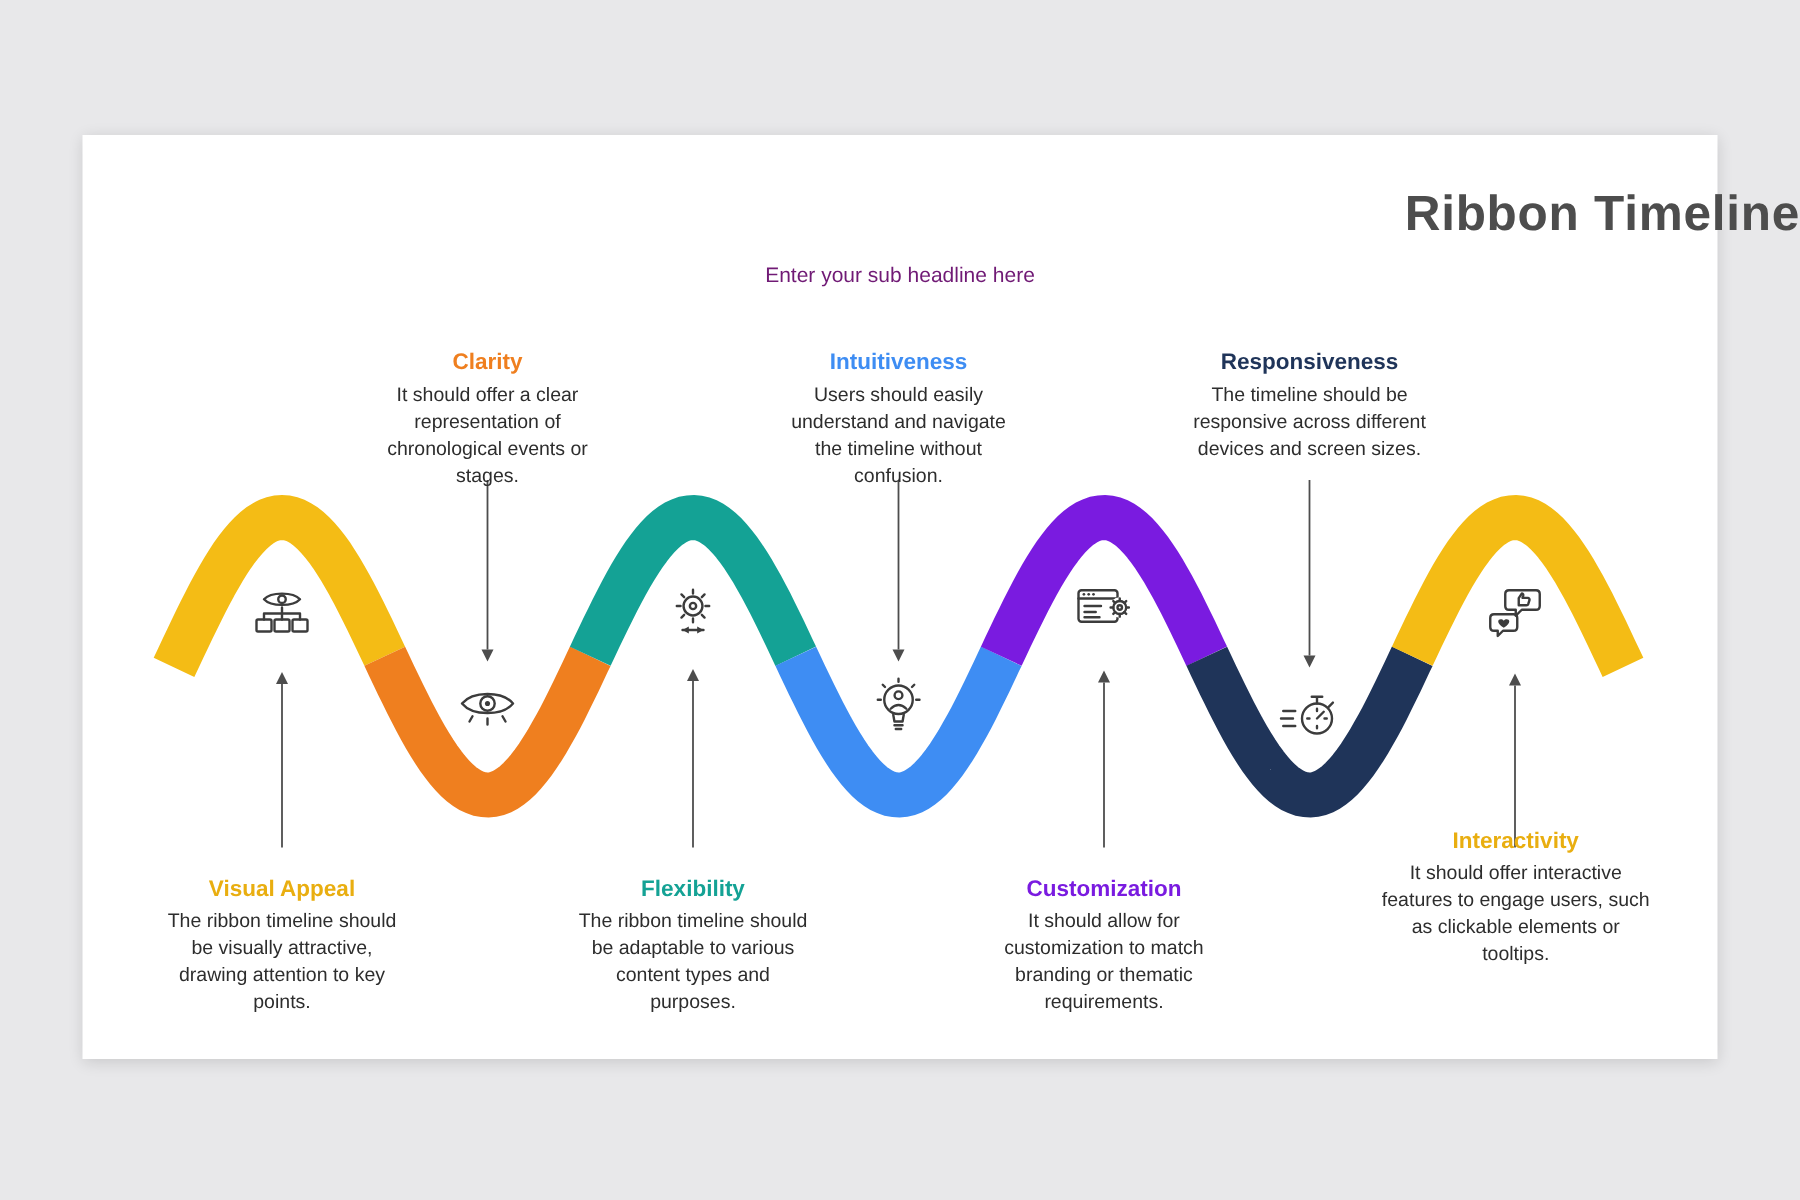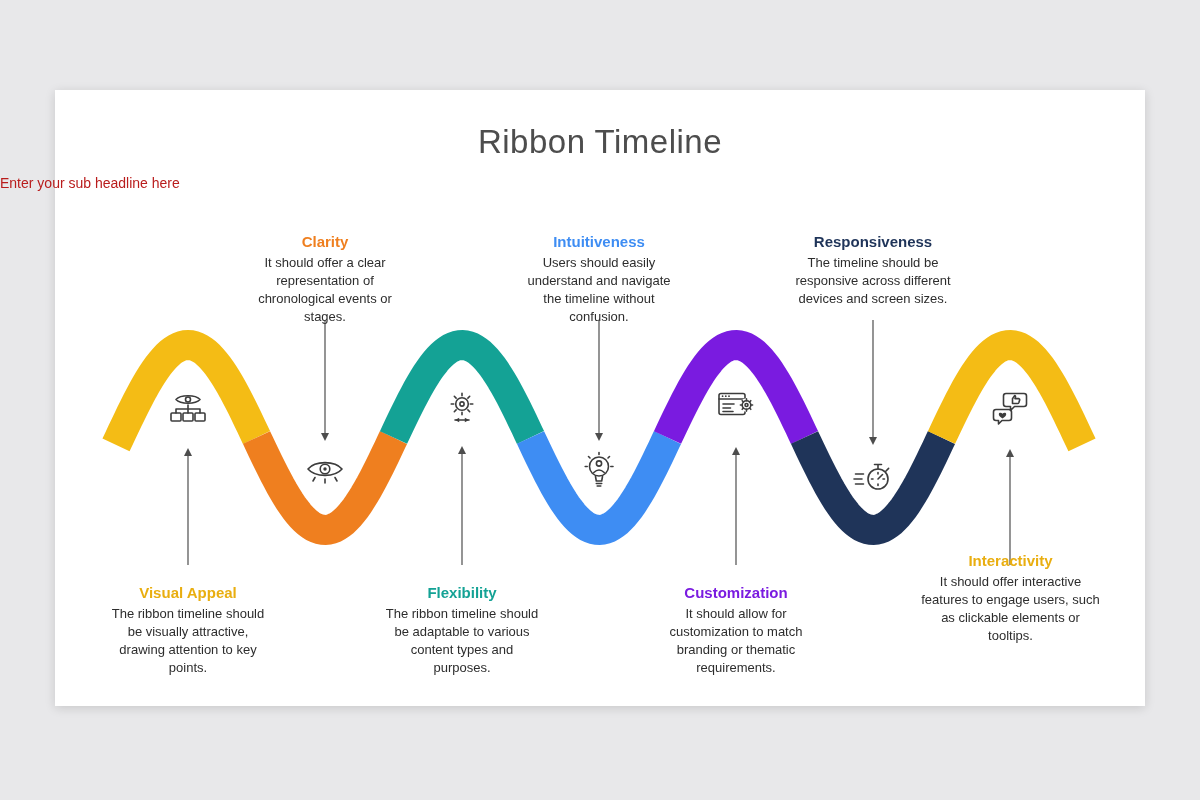--- a/index.html
+++ b/index.html
@@ -1,23 +1,23 @@
 <!DOCTYPE html>
 <html><head>
 <meta charset="utf-8">
 <style>
   html,body{margin:0;padding:0;}
   body{background:#e8e8ea;font-family:"Liberation Sans",sans-serif;}
   .stage{position:relative;width:1200px;height:800px;overflow:hidden;}
   .card{position:absolute;left:55px;top:90px;width:1090px;height:616px;background:#ffffff;
         box-shadow:0 2px 10px rgba(0,0,0,.14);}
-  .title{position:absolute;top:123px;left:0;width:1200px;text-align:center;
-         font-size:33px;color:#4d4d4d;font-weight:400;letter-spacing:.5px;}
-  .subtitle{position:absolute;top:175px;left:0;width:1200px;
-            font-size:14px;color:#b91c1c;}
+  .title{position:absolute;top:123px;left:0;width:1200px;text-align:right;
+         font-size:33px;color:#4d4d4d;font-weight:700;letter-spacing:.5px;}
+  .subtitle{position:absolute;top:175px;left:0;width:1200px;text-align:center;
+            font-size:14px;color:#701a75;}
   #overlay{position:absolute;left:0;top:0;width:1200px;height:800px;pointer-events:none;}
   .item{position:absolute;text-align:center;}
   .item h3{margin:12px 0 3px 0;font-size:15px;font-weight:bold;line-height:19px;}
   .item p{margin:0;font-size:13px;line-height:18px;color:#2d2d2d;}
   .icon{position:absolute;width:44px;height:44px;}
   .icon svg{width:44px;height:44px;display:block;}
   .ic *{fill:none;stroke:#3c3c3c;stroke-width:1.6;stroke-linecap:round;stroke-linejoin:round;}
   .ic .f{fill:#3c3c3c;stroke:none;}
   .ic .wf{fill:#ffffff;stroke:none;}
 </style>

